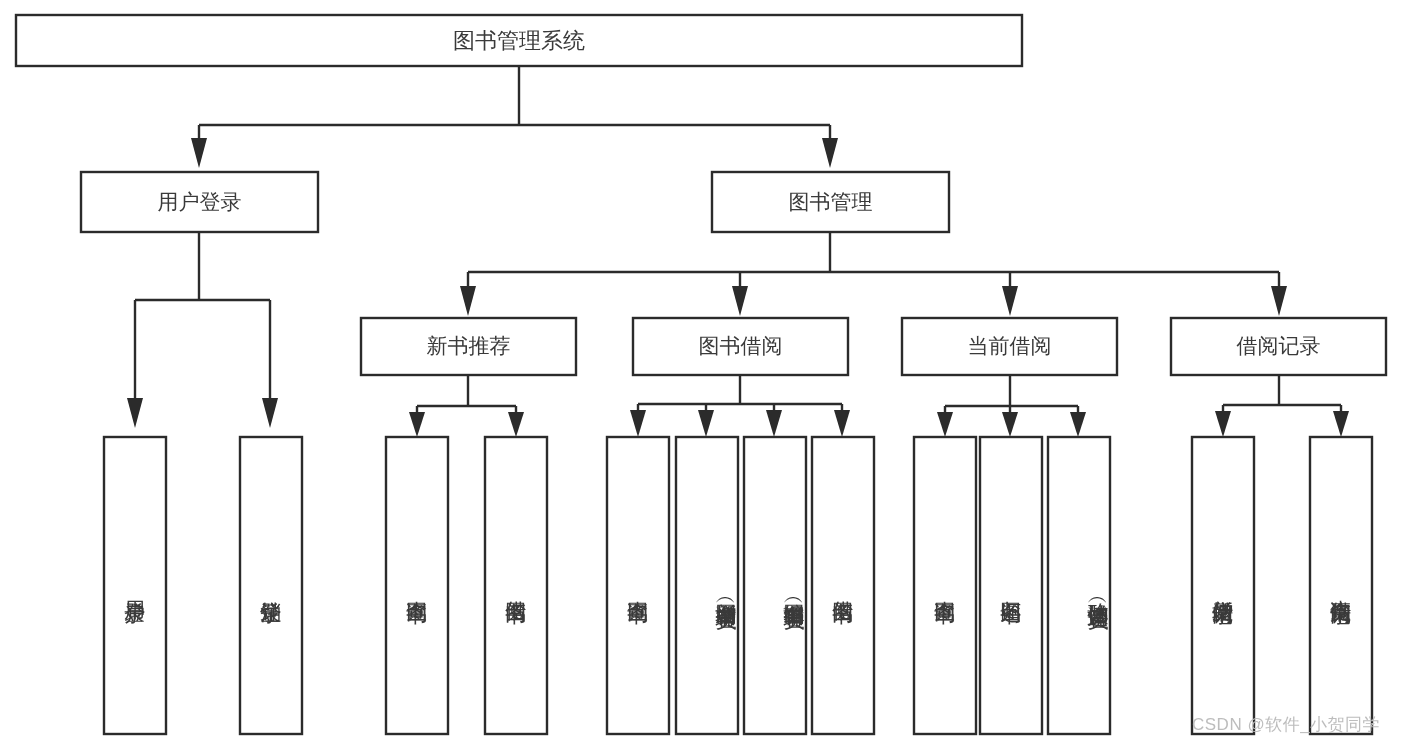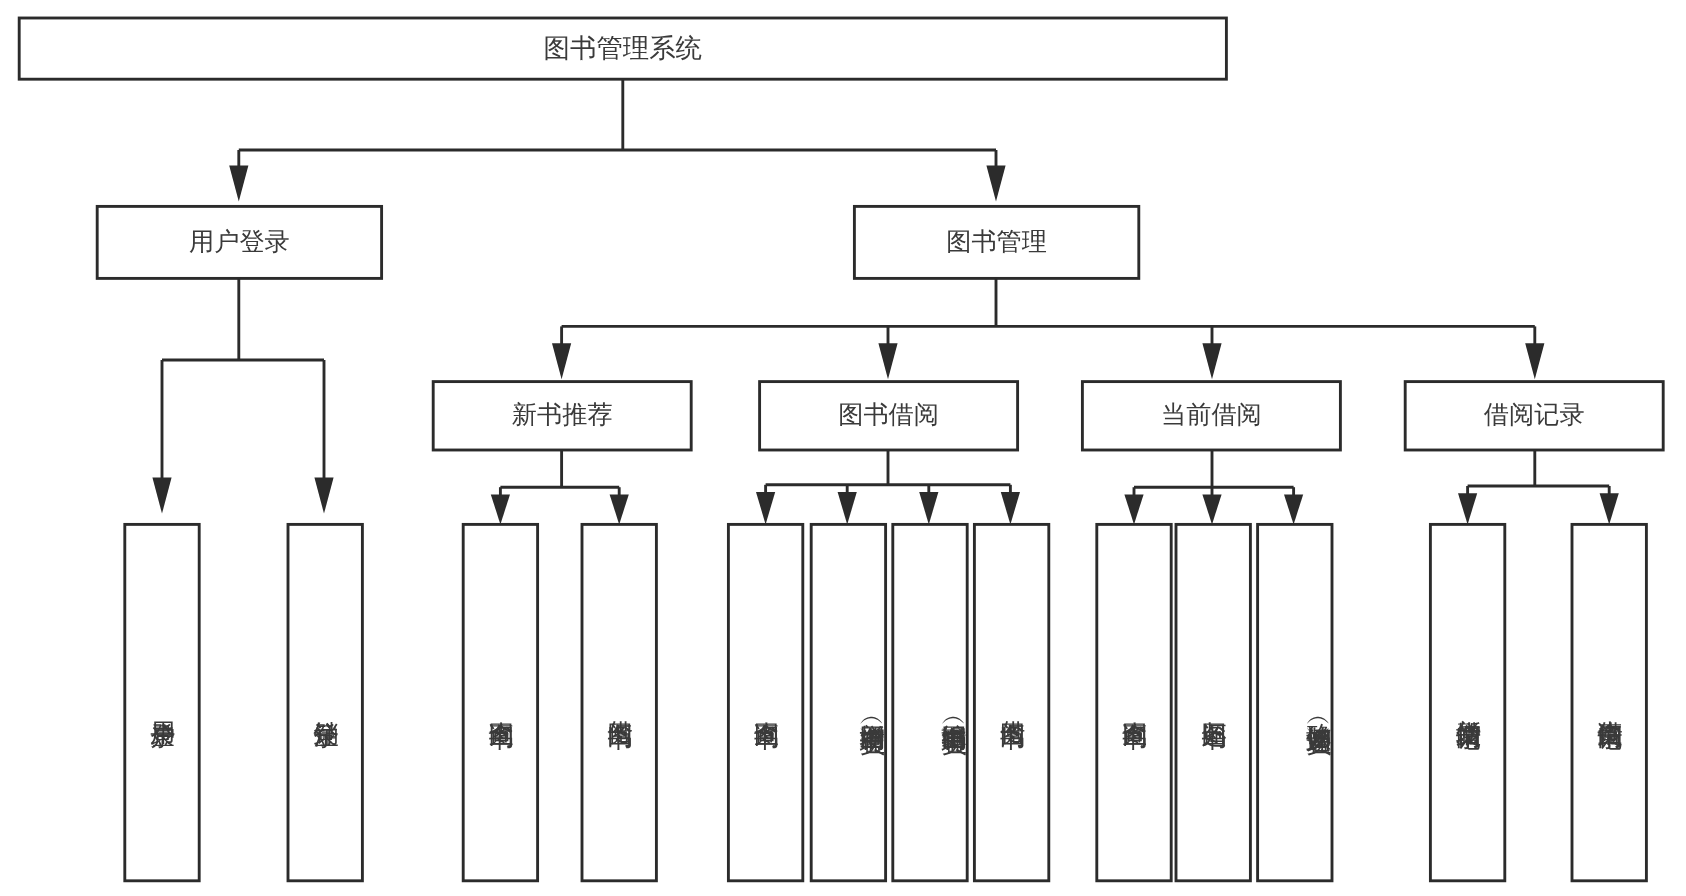--- a/index.html
+++ b/index.html
@@ -218,14 +218,15 @@
   <div class="vlabel" style="left:744px; top:437px; width:62px; height:297px; align-items:flex-start; padding-top:10px; box-sizing:border-box;">编辑图书（管理员）</div>
   <div class="vlabel" style="left:812px; top:437px; width:62px; height:297px;">借阅图书</div>
 
   <div class="vlabel" style="left:914px; top:437px; width:62px; height:297px;">查询图书</div>
   <div class="vlabel" style="left:980px; top:437px; width:62px; height:297px;">归还图书</div>
   <div class="vlabel" style="left:1048px; top:437px; width:62px; height:297px; align-items:flex-start; padding-top:10px; box-sizing:border-box;">确认归还（管理员）</div>
 
   <div class="vlabel" style="left:1192px; top:437px; width:62px; height:297px;">新增借阅记录</div>
   <div class="vlabel" style="left:1310px; top:437px; width:62px; height:297px;">查询借阅记录</div>
 
+  <div class="watermark" style="left:1192px; top:713px;">CSDN @软件_小贺同学</div>
 
 </div>
 
 </body></html>

